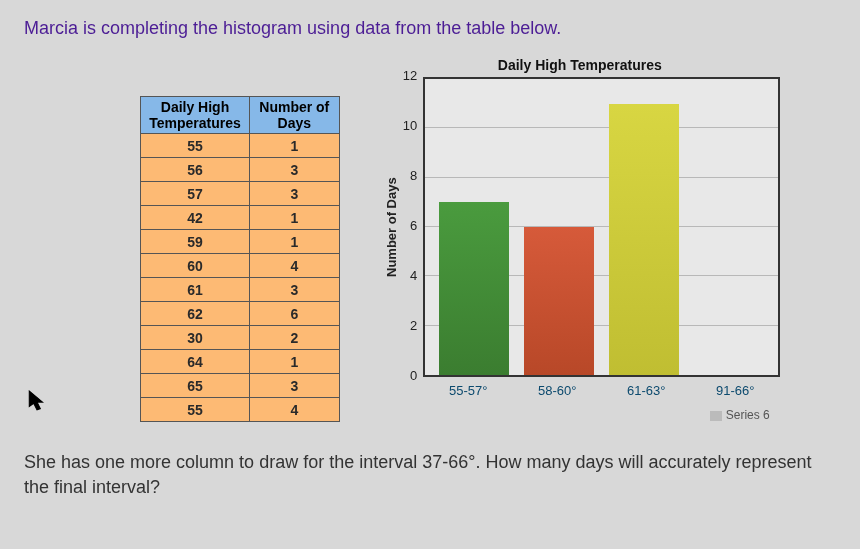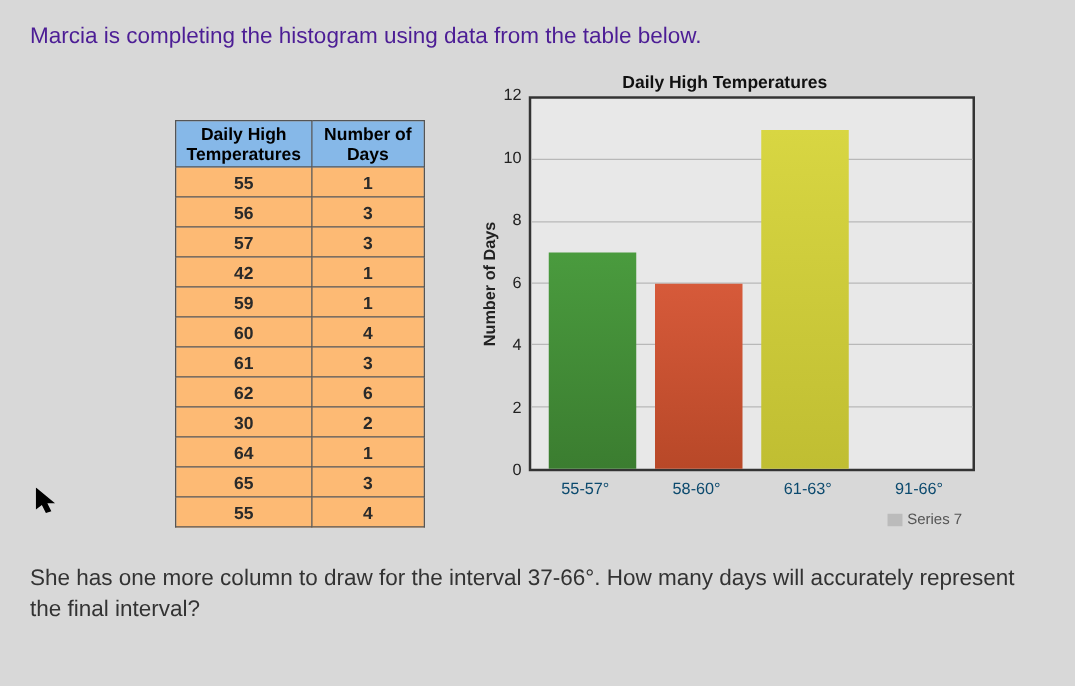--- a/index.html
+++ b/index.html
@@ -245,21 +245,21 @@
           <div class="bar bar-empty" style="height: 0%;"></div>
         </div>
     </div>
     <div class="x-labels" id="x-labels">
         <div class="x-lbl">55-57°</div>
         <div class="x-lbl">58-60°</div>
         <div class="x-lbl">61-63°</div>
         <div class="x-lbl">91-66°</div>
       </div>
     <div class="legend">
-      <span class="legend-swatch"></span><span>Series 7</span>
+      <span class="legend-swatch"></span><span>Series 6</span>
     </div>
   </div>
 
 </div>
 
 <div class="question">She has one more column to draw for the interval 37-66°. How many days will accurately represent the final interval?</div>
 
 <div class="cursor">
   <svg viewBox="0 0 16 20">
       <path d="M1 1 L1 15 L5 12 L8 18 L11 17 L8 11 L13 11 Z" fill="#000" stroke="#000"></path>

